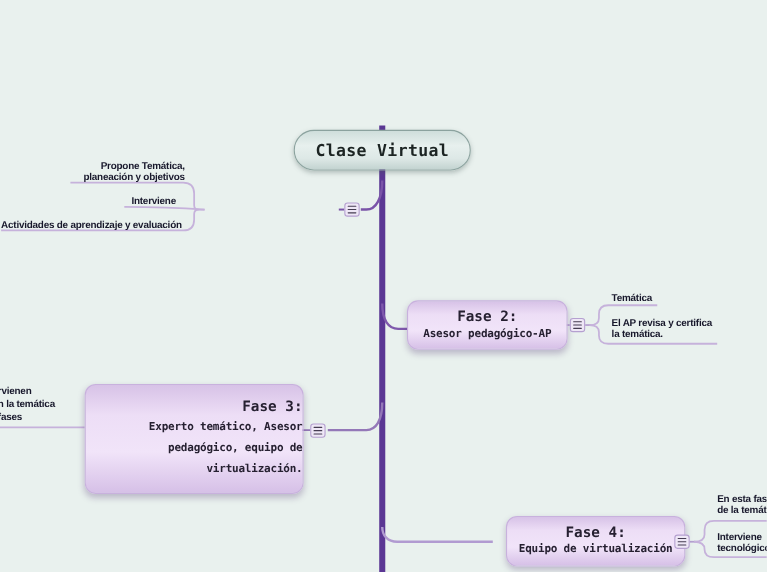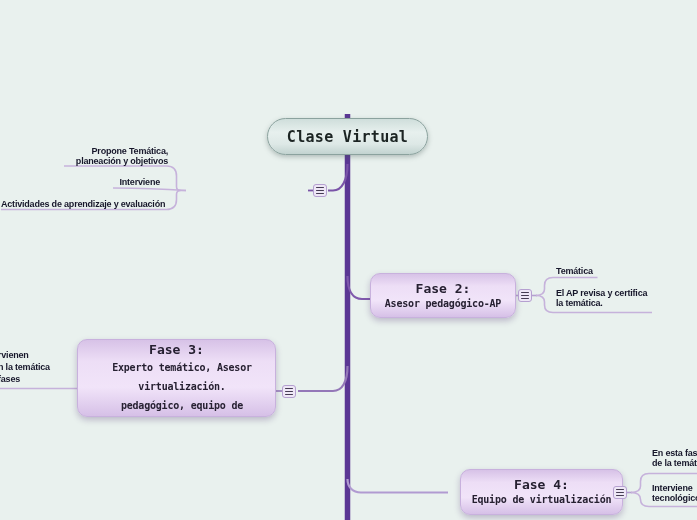--- a/index.html
+++ b/index.html
@@ -29,21 +29,21 @@
     left:267px;top:78px;width:161px;height:37px;border-radius:18.5px;
     background:linear-gradient(180deg,#cfdedb 0%,#e7f0ee 38%,#dde8e6 72%,#c2d3d0 100%);
     border:1.5px solid #8ba29e;
     box-shadow:0 2px 5px rgba(70,90,85,.35);
     color:#1c2423;
     margin-top:40px;
   }
   #node-root .title{font-size:15px;letter-spacing:.3px;}
   #node-f1{left:185px;top:166px;width:126px;height:47px;}
   #node-f2{left:370px;top:273px;width:146px;height:45px;}
-  #node-f3{left:77px;top:339px;width:199px;height:78px;}
+  #node-f3{left:77px;top:349px;width:199px;height:100px;align-items:flex-end;}
   #node-f3 .sub{line-height:19px;padding-left:11px;}
   #node-f4{left:460px;top:469px;width:163px;height:46px;align-items:center;}
 
   
   .badge{
     position:absolute;width:14px;height:13px;box-sizing:border-box;
     background:#eee7f6;border:1px solid #b5a0d0;border-radius:3px;
     display:flex;flex-direction:column;align-items:center;justify-content:center;gap:1.5px;
     cursor:pointer;
   }
@@ -130,22 +130,22 @@
     <div>Temática</div>
   </div>
   <div class="lbl" id="lbl-revisa">
     <div>El AP revisa y certifica</div>
     <div>la temática.</div>
   </div>
 
   <div class="node" id="node-f3">
     <div class="title">Fase 3:</div>
     <div class="sub">Experto temático, Asesor</div>
+    <div class="sub">pedagógico, equipo de</div>
     <div class="sub">virtualización.</div>
-    <div class="sub">pedagógico, equipo de</div>
   </div>
   <div class="badge" id="badge-f3">
     <span style="display:contents"><i></i><i></i><i></i></span>
   </div>
   <div class="lbl" id="lbl-intervienen">
     <div>rvienen</div>
     <div>n la temática</div>
     <div>fases</div>
   </div>
 

